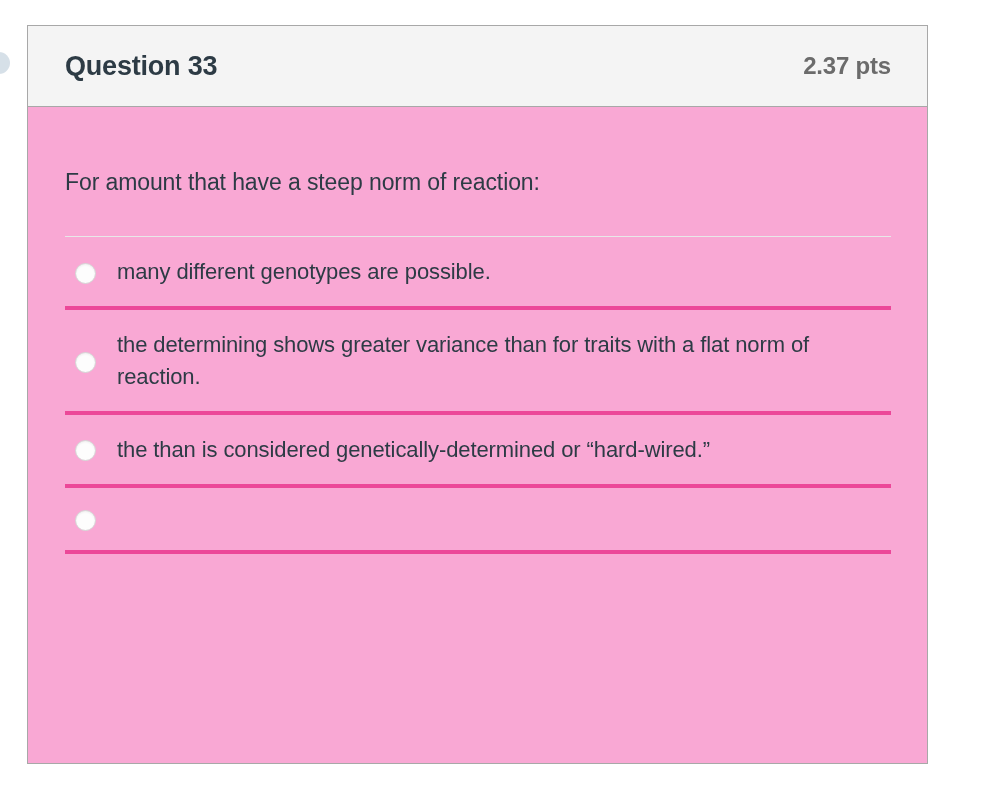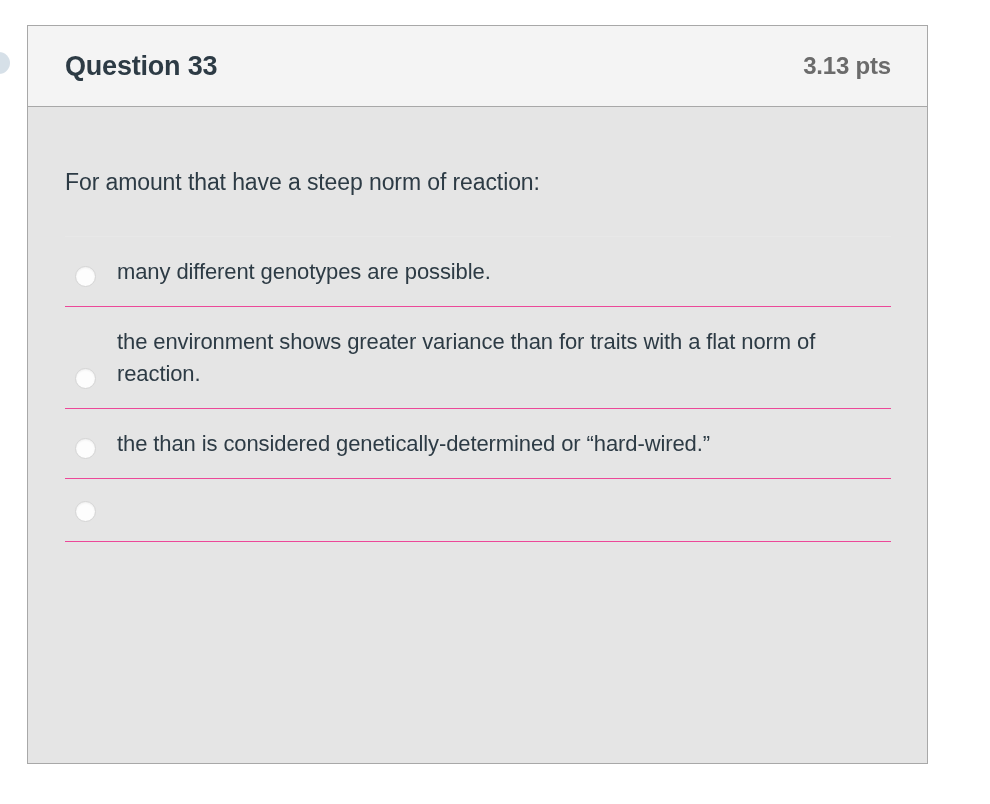--- a/index.html
+++ b/index.html
@@ -16,21 +16,21 @@
   }
 
   #question-card {
     position: absolute;
     left: 27px;
     top: 25px;
     width: 901px;
     height: 739px;
     box-sizing: border-box;
     border: 1px solid #a8a8a8;
-    background: #e5e5e5;
+    background: #f9a8d4;
   }
 
   #question-header {
     height: 81px;
     box-sizing: border-box;
     background: #f4f4f4;
     border-bottom: 1px solid #a8a8a8;
     display: flex;
     align-items: center;
     justify-content: space-between;
@@ -63,22 +63,22 @@
     padding-bottom: 38px;
     letter-spacing: -0.1px;
   }
 
   #answers-list {
     border-top: 1px solid #e8e8e8;
   }
 
   .answer-row {
     display: flex;
-    align-items: flex-end;
-    border-bottom: 1px solid #ec4899;
+    align-items: center;
+    border-bottom: 4px solid #ec4899;
     padding: 19px 0 19px 10px;
     min-height: 38px;
     box-sizing: border-box;
   }
 
   .answer-radio {
     flex: 0 0 auto;
     width: 19px;
     height: 19px;
     border-radius: 50%;
@@ -112,37 +112,37 @@
 </style>
 </head>
 <body>
 
 <div id="edge-marker"></div>
 
 <div id="question-card">
 
   <div id="question-header">
     <div id="question-title">Question 33</div>
-    <div id="question-points">3.13 pts</div>
+    <div id="question-points">2.37 pts</div>
   </div>
 
   <div id="question-body">
 
     <div id="question-prompt">For amount that have a steep norm of reaction:</div>
 
     <div id="answers-list">
 
       <div class="answer-row">
         <span class="answer-radio"></span>
         <span class="answer-text">many different genotypes are possible.</span>
       </div>
 
       <div class="answer-row">
         <span class="answer-radio"></span>
-        <span class="answer-text">the environment shows greater variance than for traits with a flat norm of reaction.</span>
+        <span class="answer-text">the determining shows greater variance than for traits with a flat norm of reaction.</span>
       </div>
 
 
       <div class="answer-row">
         <span class="answer-radio"></span>
         <span class="answer-text">the than is considered genetically-determined or “hard-wired.”</span>
       </div>
 
       <div class="answer-row">
         <span class="answer-radio"></span>

